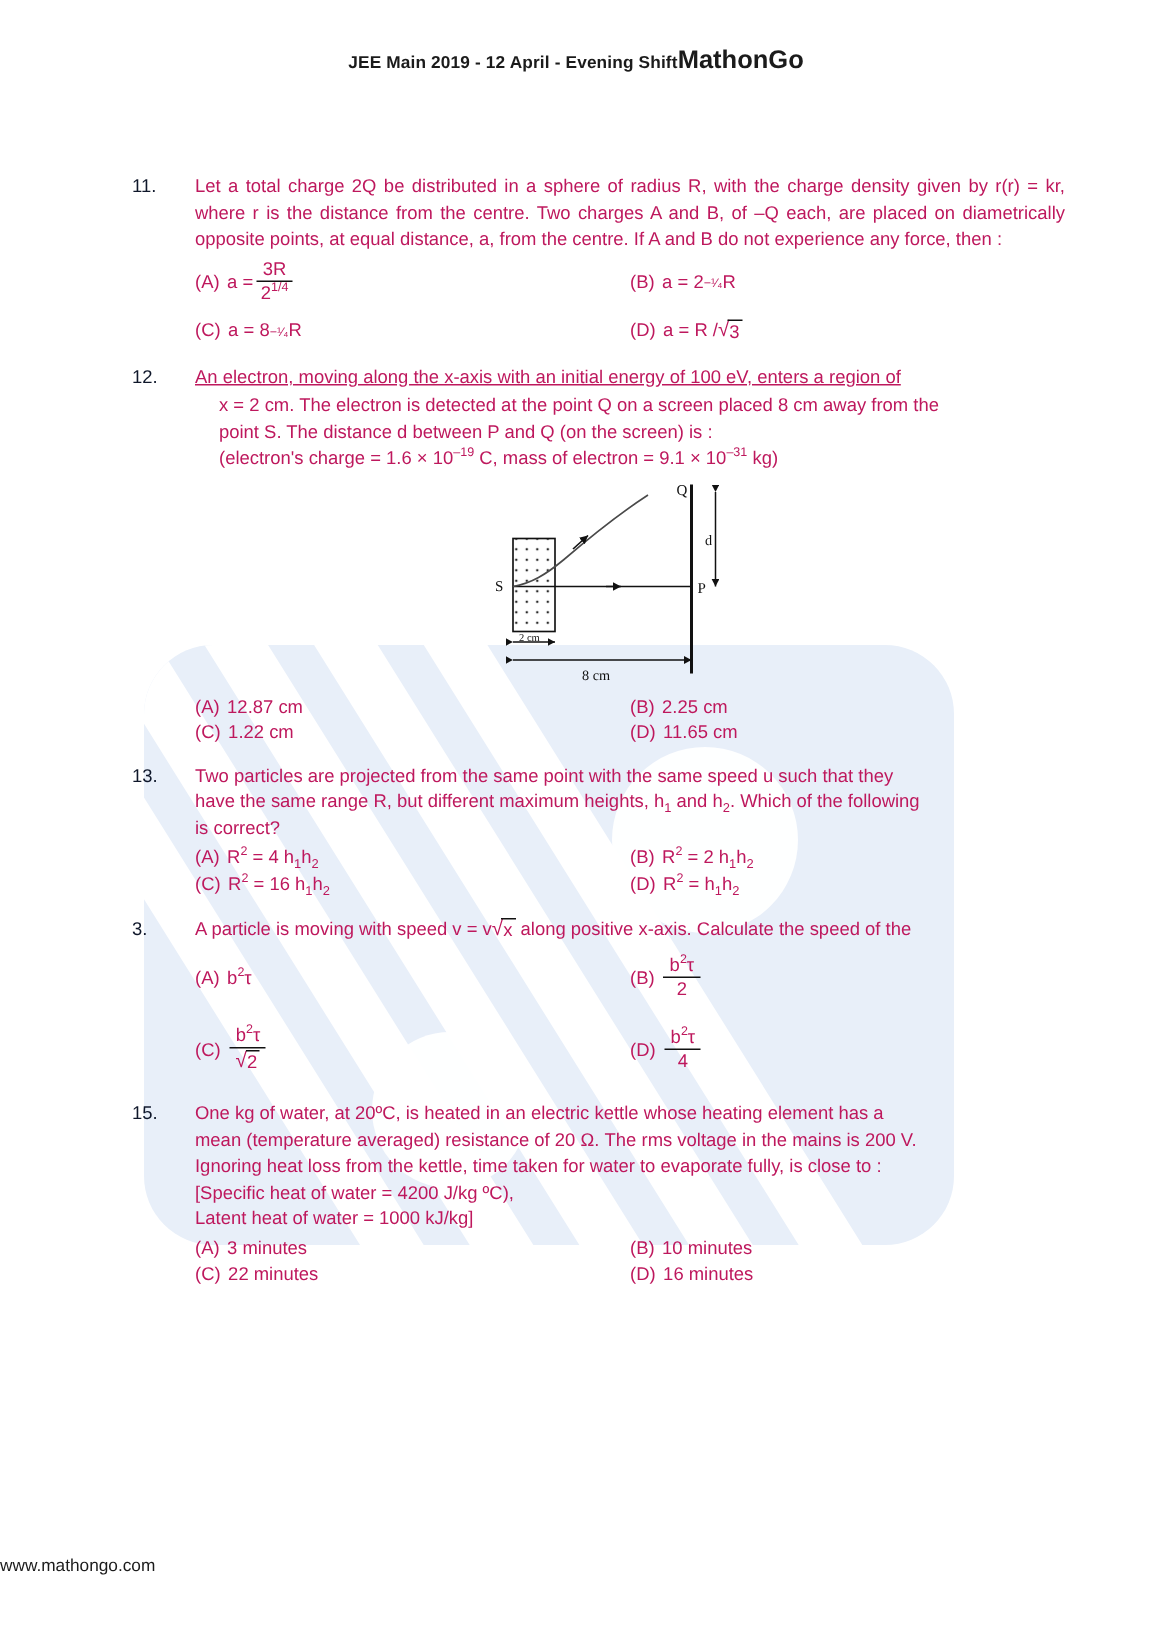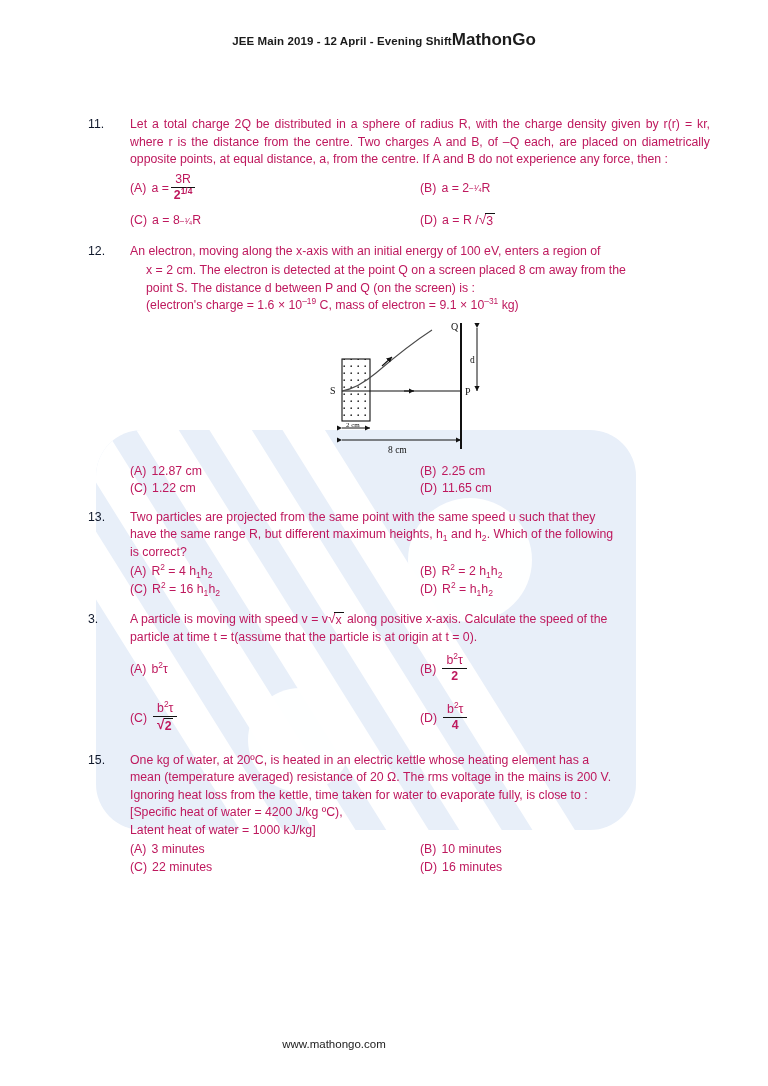--- a/index.html
+++ b/index.html
@@ -114,21 +114,20 @@
     margin: 0 1px;
     position: relative;
     top: -1px;
   }
   .frac .num {
     padding: 0 4px 1px 4px;
     border-bottom: 1.1px solid #111;
   }
   .frac .den {
     padding: 1px 4px 0 4px;
-    font-weight: bold;
   }
   sup.exp { font-size: 0.68em; vertical-align: super; line-height: 0; }
   sub.sb  { font-size: 0.7em;  vertical-align: sub;   line-height: 0; }
 
   .sqrt {
     display: inline-flex;
     align-items: flex-start;
     position: relative;
     top: 0px;
   }
@@ -174,21 +173,20 @@
     justify-content: center;
     margin: 6px 0 6px 0;
   }
 
   
   .footer {
     position: absolute;
     left: 0;
     top: 1038px;
     width: 668px;
-    text-align: center;
     font-size: 11.5px;
     color: #1b1b1b;
     z-index: 3;
   }
 </style>
 </head>
 <body>
 
 <div class="page">
 
@@ -257,21 +255,21 @@
                 <span class="radicand">3</span>
               </span>
           </div>
         </div>
       </div>
     </div>
 
     <div class="q" style="margin-bottom:11px;">
       <div class="q-num">12.</div>
       <div class="q-body">
-        <div class="stem" style="margin-bottom:2px;">
+        <div class="stem" style="margin-bottom:2px;text-decoration:underline;">
           <span>An electron, moving along the x-axis with an initial energy of 100 eV, enters a region of</span>
         </div>
         <div class="stem nojust">
           <div>x = 2 cm. The electron is detected at the point Q on a screen placed 8 cm away from the</div>
           <div>point S. The distance d between P and Q (on the screen) is :</div>
           <div><span>(electron's charge = 1.6 × 10</span><sup class="exp">–19</sup><span> C, mass of electron = 9.1 × 10</span><sup class="exp">–31</sup><span> kg)</span></div>
         </div>
 
         <div class="figwrap">
           <svg width="200" height="136" viewBox="0 0 200 136" xmlns="http://www.w3.org/2000/svg">
@@ -367,21 +365,20 @@
       <div class="q-num">3.</div>
       <div class="q-body">
         <div>
           <span>A particle is moving with speed</span>
           <span><span>v = v</span><span class="sqrt">
                 <span class="radsign">√</span>
                 <span class="radicand">x</span>
               </span></span>
           <span>along positive x-axis. Calculate the speed of the</span>
         </div>
-        <div>particle at time t = t(assume that the particle is at origin at t = 0).</div>
         <div class="opts tall" style="margin-top:9px; row-gap:18px;">
           <div class="opt">
             <span class="lbl">(A)</span>
             <span><span>b</span><sup class="exp">2</sup><span>τ</span></span>
           </div>
           <div class="opt">
             <span class="lbl">(B)</span>
             <span class="frac">
               <span class="num"><span>b</span><sup class="exp">2</sup><span>τ</span></span>
               <span class="den">2</span>

